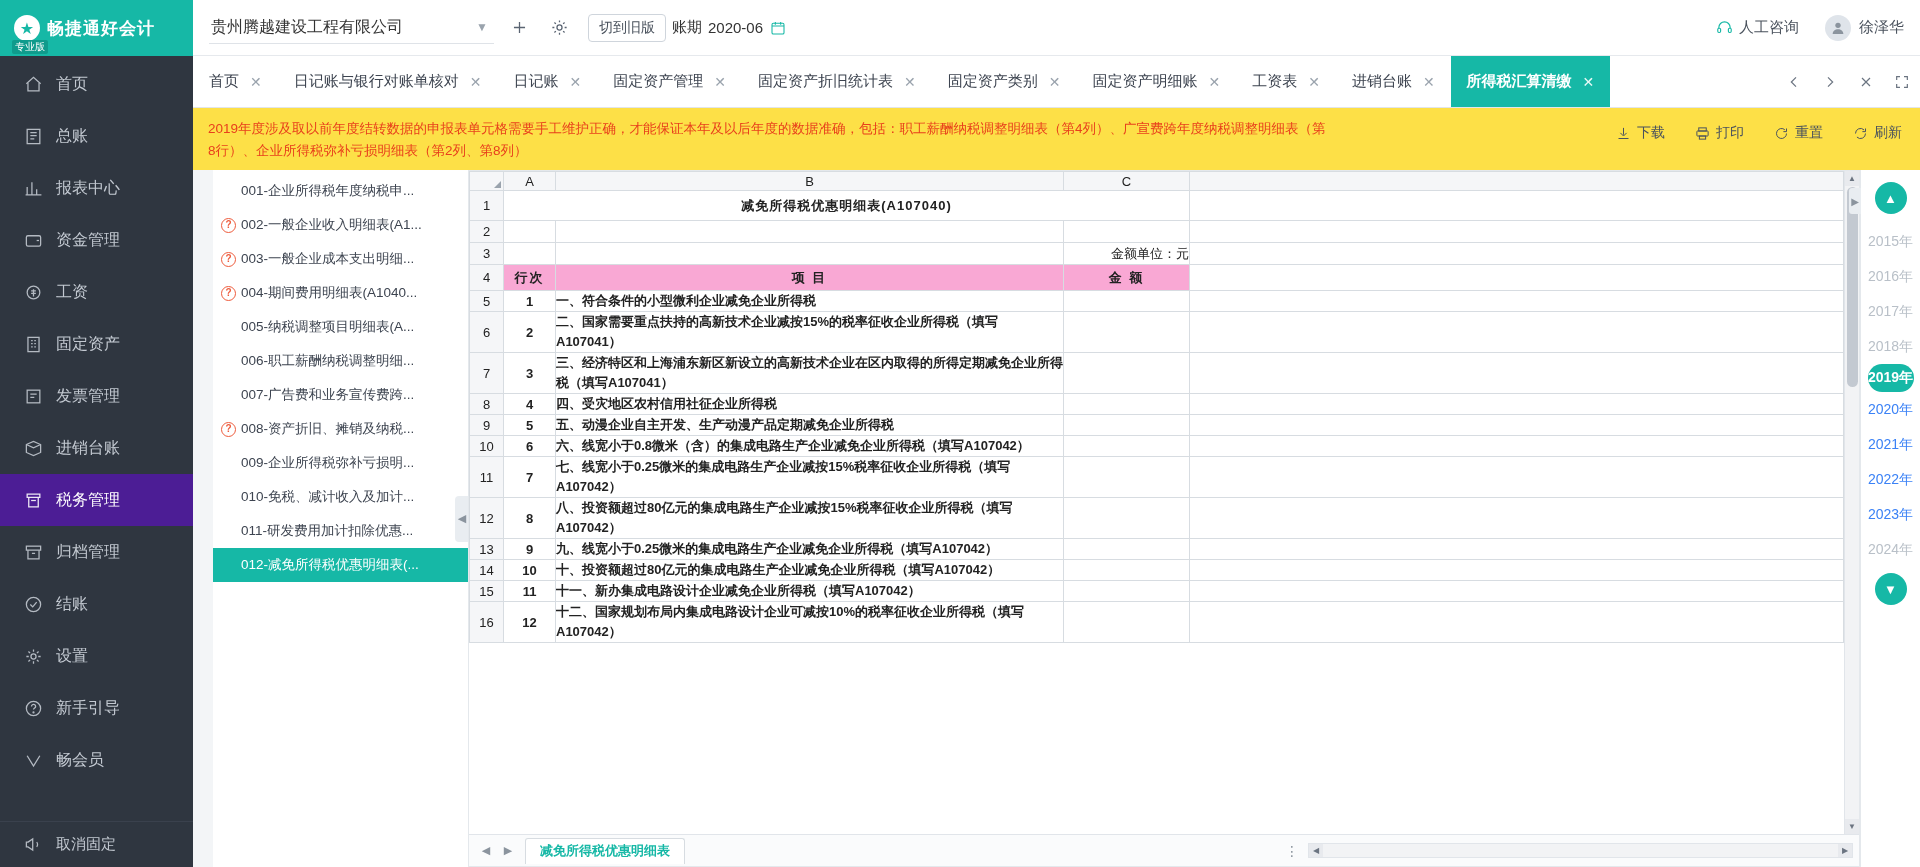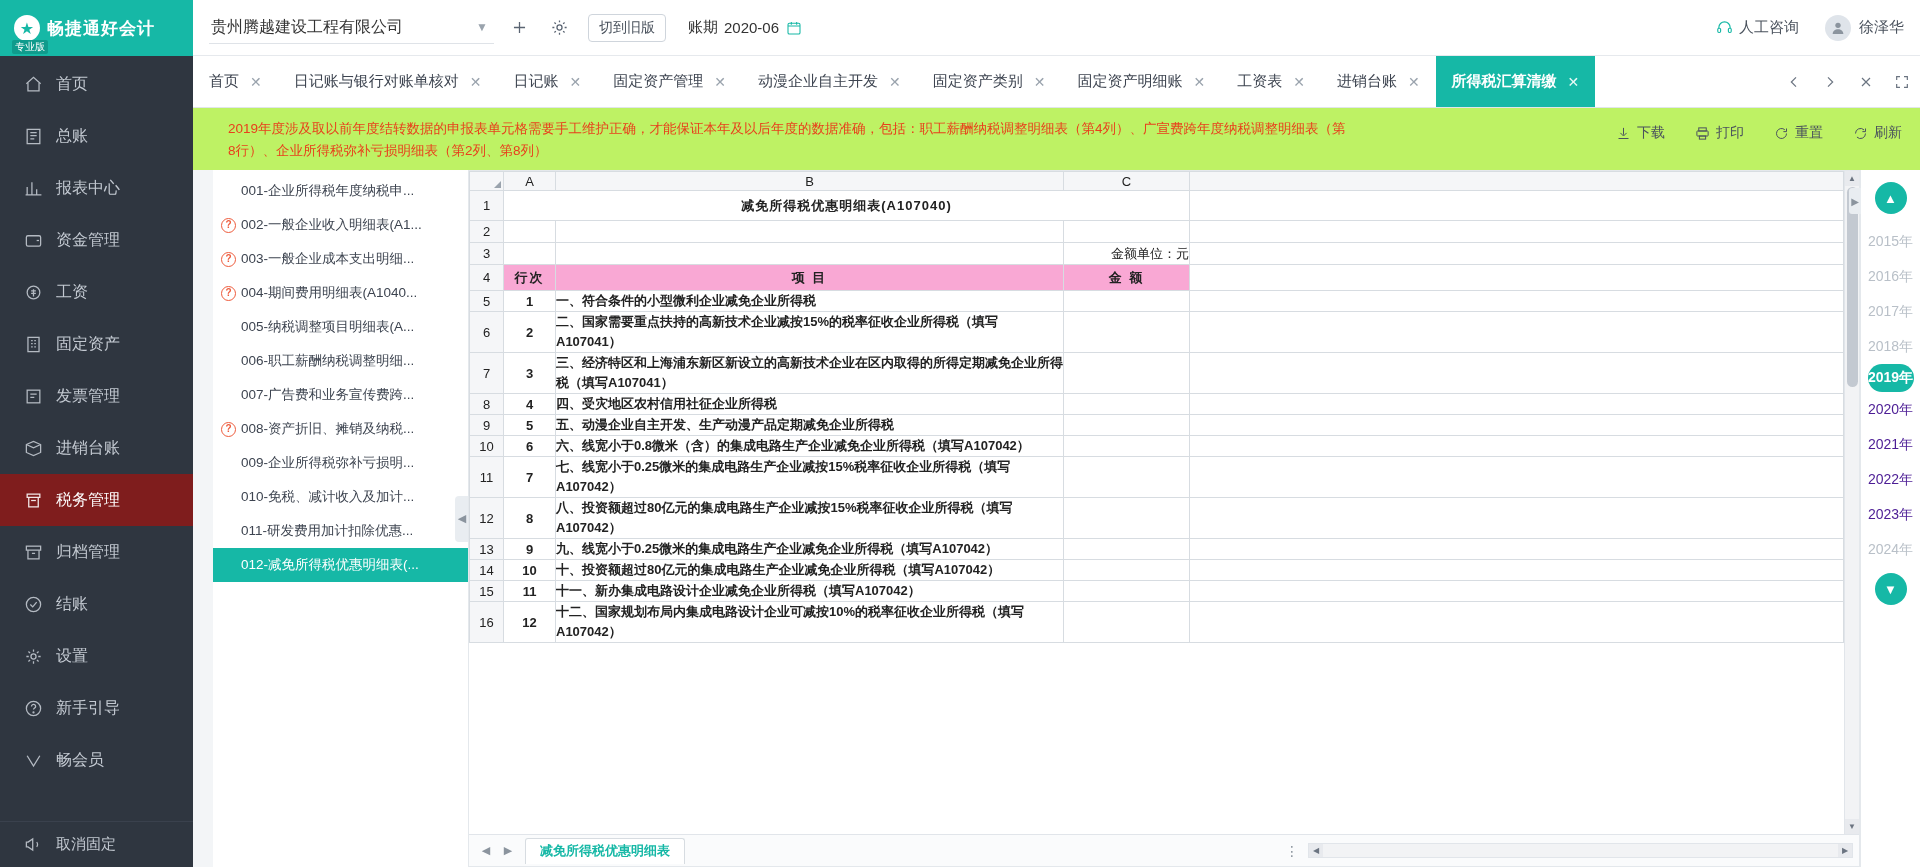--- a/index.html
+++ b/index.html
@@ -28,21 +28,21 @@
   .brand-text { font-size: 17px; font-weight: bold; letter-spacing: 1px; }
   .brand-sub {
     position: absolute; left: 12px; bottom: 2px; font-size: 10px;
     background: #0f9b8c; padding: 0 3px; border-radius: 2px;
   }
   .nav { flex: 1; overflow: hidden; padding-top: 2px; }
   .nav-item {
     height: 52px; display: flex; align-items: center; padding-left: 22px;
     font-size: 16px; color: #c3c9d1; cursor: pointer;
   }
-  .nav-item.active { background: #7f1d1d; color: #fff; }
+  .nav-item.active { background: #4c1d95; color: #fff; }
   .nav-icon {
     width: 22px; height: 22px; margin-right: 12px; display: inline-flex;
     align-items: center; justify-content: center; opacity: .9;
   }
   .nav-icon svg { width: 19px; height: 19px; fill: none; stroke: currentColor; stroke-width: 1.6; }
   .sidebar-footer {
     height: 46px; display: flex; align-items: center; padding-left: 22px;
     font-size: 15px; color: #c3c9d1; border-top: 1px solid #3a414d; cursor: pointer;
   }
 
@@ -63,21 +63,21 @@
   .icon-btn {
     width: 30px; height: 30px; margin-left: 10px; display: flex;
     align-items: center; justify-content: center; color: #5a6472; cursor: pointer;
   }
   .icon-btn svg { width: 19px; height: 19px; fill: none; stroke: currentColor; stroke-width: 1.6; }
   .old-version-btn {
     margin-left: 14px; border: 1px solid #cfd5dc; border-radius: 4px;
     height: 28px; padding: 0 10px; display: flex; align-items: center;
     font-size: 14px; color: #4a525d; background: #fff; cursor: pointer;
   }
-  .period { margin-left: 22px; font-size: 15px; color: #333; display: flex; align-items: center; }
+  .period { margin-left: 6px; font-size: 15px; color: #333; display: flex; align-items: center; }
   .period .label { color: #333; }
   .period .value { margin-left: 6px; color: #333; }
   .cal-icon { margin-left: 7px; color: #16b8a6; display: inline-flex; cursor: pointer; }
   .cal-icon svg { width: 16px; height: 16px; fill: none; stroke: currentColor; stroke-width: 1.6; }
   .topbar-right { margin-left: auto; display: flex; }
   .support {
     display: flex; align-items: center; font-size: 15px; color: #4a525d;
     margin-right: 26px; cursor: pointer;
   }
   .support .hd { color: #16b8a6; margin-right: 6px; display: inline-flex; }
@@ -104,22 +104,22 @@
   .tab.active .x { color: #eafaf7; }
   .tab-ctrls { display: flex; align-items: center; flex: 0 0 auto; }
   .tab-ctrl {
     width: 36px; height: 52px; display: flex; align-items: center;
     justify-content: center; color: #6b7481; cursor: pointer; font-size: 15px;
   }
   .tab-ctrl svg { width: 16px; height: 16px; fill: none; stroke: currentColor; stroke-width: 1.8; }
 
   
   .notice-row {
-    display: flex; align-items: flex-start; padding: 10px 18px 8px 35px;
-    background: #bef264; flex: 0 0 auto;
+    display: flex; align-items: flex-start; padding: 10px 18px 8px 15px;
+    background: #fde047; flex: 0 0 auto;
   }
   .notice {
     color: #e8401c; font-size: 13.5px; line-height: 22px; max-width: 1120px;
   }
   .notice-tools { margin-left: auto; display: flex; align-items: flex-start; padding-top: 6px; }
   .tool {
     display: flex; align-items: center; font-size: 14px; color: #4a525d;
     margin-left: 30px; cursor: pointer;
   }
   .tool svg { width: 15px; height: 15px; fill: none; stroke: currentColor; stroke-width: 1.6; margin-right: 6px; }
@@ -235,21 +235,21 @@
     display: flex; align-items: center; justify-content: center; font-size: 13px; cursor: pointer;
     margin: 4px 0 10px 0;
   }
   .year {
     height: 35px; display: flex; align-items: center; justify-content: center;
     font-size: 14px; color: #b9c0c8; width: 100%; cursor: pointer;
   }
   .year.active {
     color: #fff; background: #16b8a6; border-radius: 16px; width: 46px; height: 28px; font-weight: bold;
   }
-  .year.strong { color: #4c1d95; }
+  .year.strong { color: #3b82f6; }
   .rail-bottom { margin-top: 6px; }
   .rail-expander {
     position: absolute; left: -12px; top: 18px; width: 12px; height: 26px;
     background: #e9edf1; color: #8b949e; border-radius: 3px 0 0 3px;
     display: flex; align-items: center; justify-content: center; font-size: 10px; cursor: pointer;
   }
 </style>
 </head>
 <body>
 
@@ -464,21 +464,21 @@
         </div>
         <div class="tab">
           <span>日记账</span>
           <span class="x">✕</span>
         </div>
         <div class="tab">
           <span>固定资产管理</span>
           <span class="x">✕</span>
         </div>
         <div class="tab">
-          <span>动漫企业自主开发</span>
+          <span>固定资产折旧统计表</span>
           <span class="x">✕</span>
         </div>
         <div class="tab">
           <span>固定资产类别</span>
           <span class="x">✕</span>
         </div>
         <div class="tab">
           <span>固定资产明细账</span>
           <span class="x">✕</span>
         </div>

